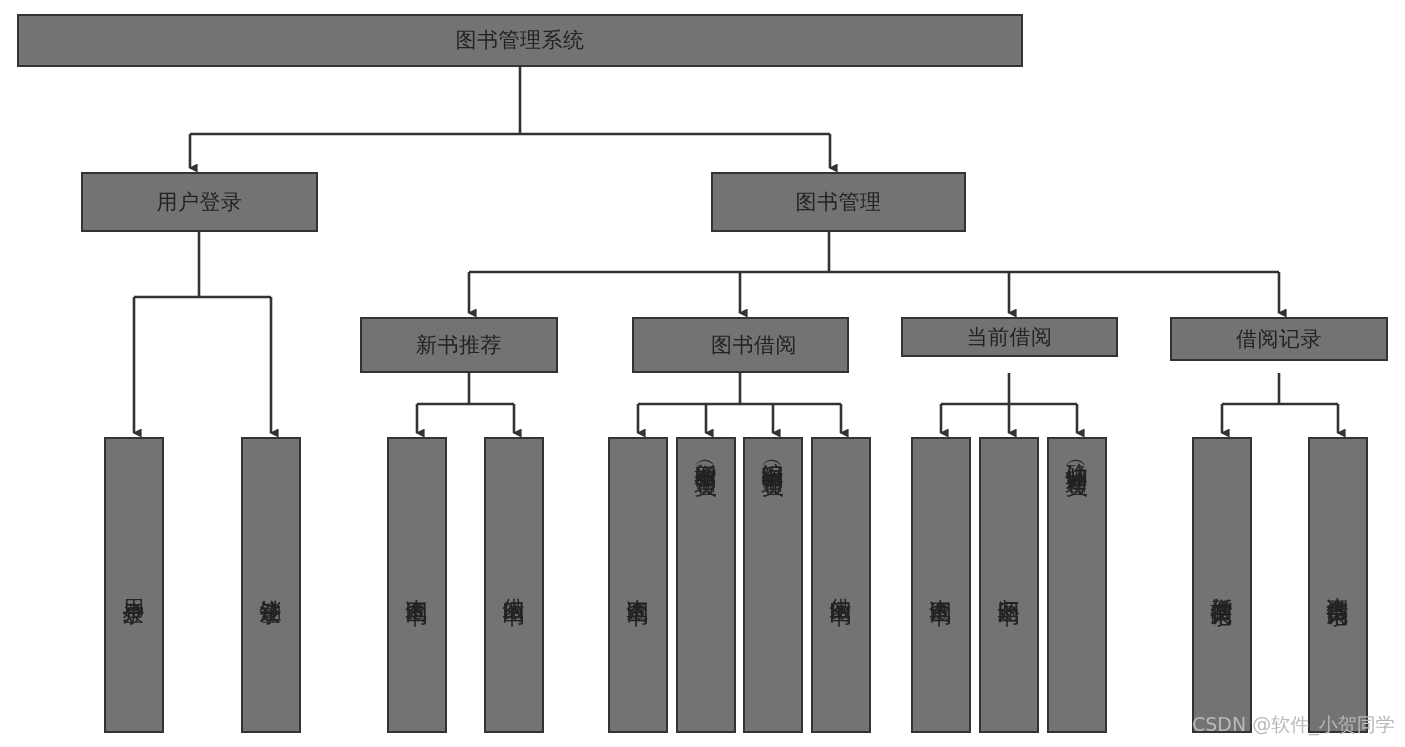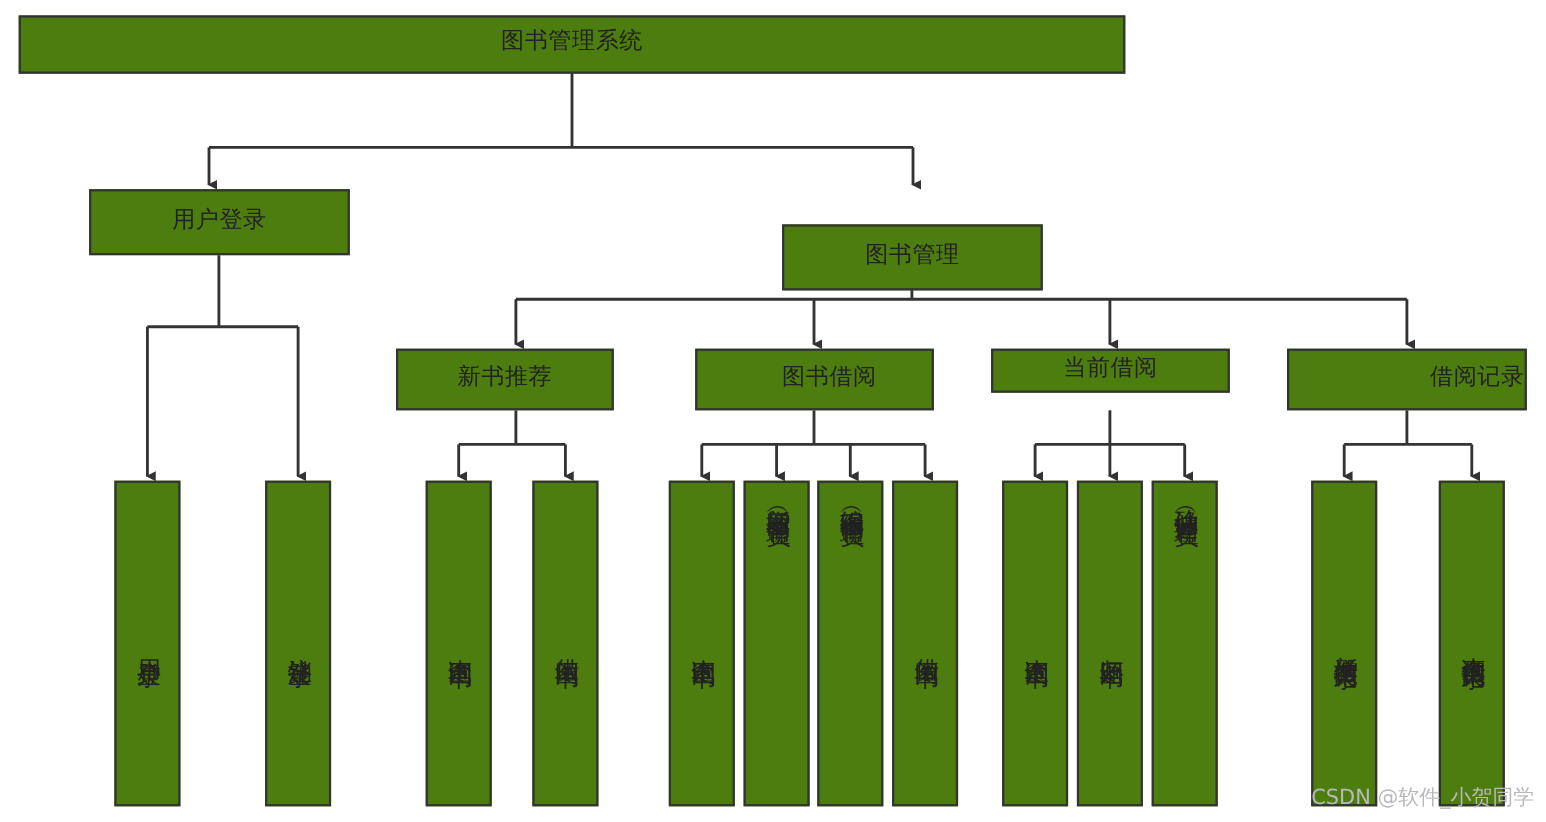--- a/index.html
+++ b/index.html
@@ -18,26 +18,25 @@
     position: absolute;
     top: 0;
     left: 0;
     width: 1405px;
     height: 747px;
   }
   .node {
     position: absolute;
     box-sizing: border-box;
     border: 2px solid #333333;
-    background: #4d7c0f;
+    background: #737373;
     display: flex;
     align-items: center;
     justify-content: center;
     z-index: 2;
-    font-family: Liberation Mono, monospace;
   }
   .node-label {
     color: #222222;
     font-size: 21px;
     line-height: 1.25;
     text-align: center;
     white-space: nowrap;
     letter-spacing: 0.5px;
   }
   
@@ -126,34 +125,34 @@
   </g>
 </svg>
 
 <div class="node" style="left:17px; top:14px; width:1006px; height:53px;">
   <span class="node-label">图书管理系统</span>
 </div>
 
 <div class="node" style="left:81px; top:172px; width:237px; height:60px;">
   <span class="node-label">用户登录</span>
 </div>
-<div class="node" style="left:711px; top:172px; width:237px; height:60px;margin-top:32px;">
+<div class="node" style="left:711px; top:172px; width:255px; height:60px;">
   <span class="node-label">图书管理</span>
 </div>
 
 <div class="node" style="left:360px; top:317px; width:198px; height:56px;">
   <span class="node-label">新书推荐</span>
 </div>
 <div class="node" style="left:632px; top:317px; width:217px; height:56px;padding-left:27px;">
   <span class="node-label">图书借阅</span>
 </div>
 <div class="node" style="left:901px; top:317px; width:217px; height:40px;">
   <span class="node-label">当前借阅</span>
 </div>
-<div class="node" style="left:1170px; top:317px; width:218px; height:56px;justify-content:flex-end;">
+<div class="node" style="left:1170px; top:317px; width:218px; height:44px;">
   <span class="node-label">借阅记录</span>
 </div>
 
 <div class="node leaf centered" style="left:104px; top:437px; width:60px; height:296px;">
   <span class="node-label">用户登录</span>
 </div>
 <div class="node leaf centered" style="left:241px; top:437px; width:60px; height:296px;">
   <span class="node-label">注销登录</span>
 </div>
 

